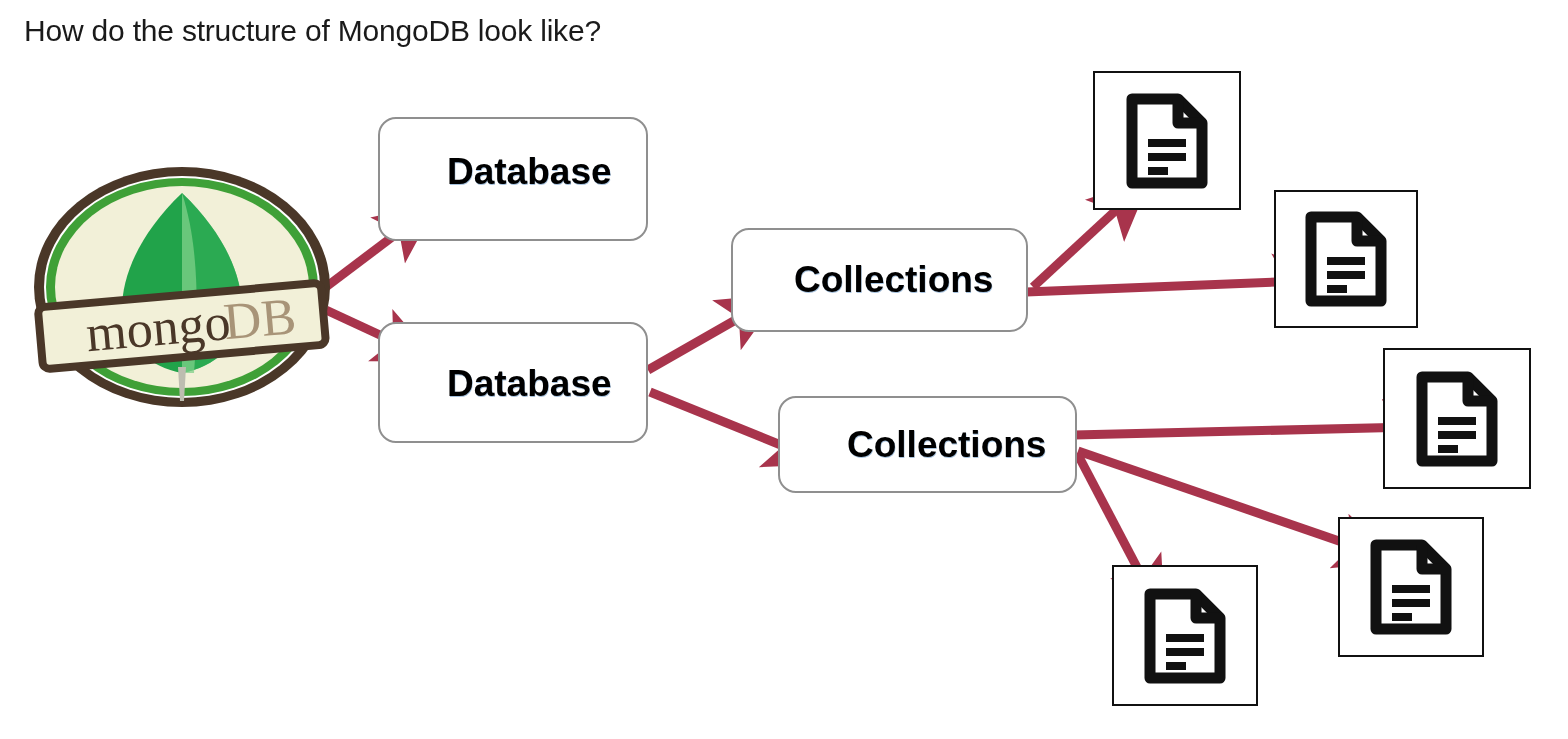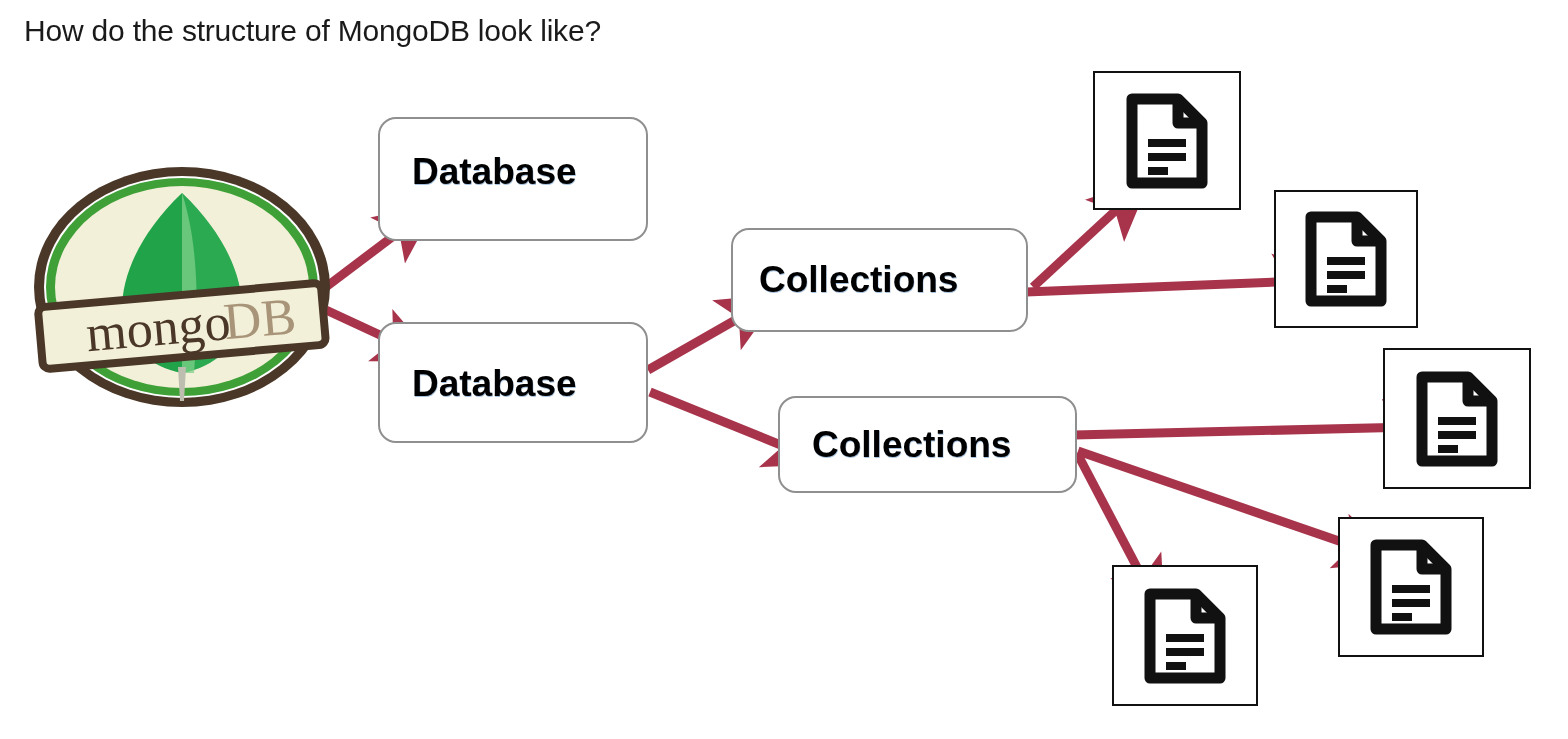--- a/index.html
+++ b/index.html
@@ -27,20 +27,21 @@
 
   
   .rbox{
     position:absolute;
     box-sizing:border-box;
     background:#ffffff;
     border:2.5px solid #8f8f8f;
     border-radius:18px;
     display:flex;
     align-items:center;
+    padding-left:35px;
   }
   .rbox .lbl{
     font-size:37px;
     font-weight:bold;
     color:#000000;
     white-space:nowrap;
     text-shadow:0.5px 0.5px 0 rgba(0,80,160,0.35);
   }
 
   #db1{left:378px;top:117px;width:270px;height:124px;}

